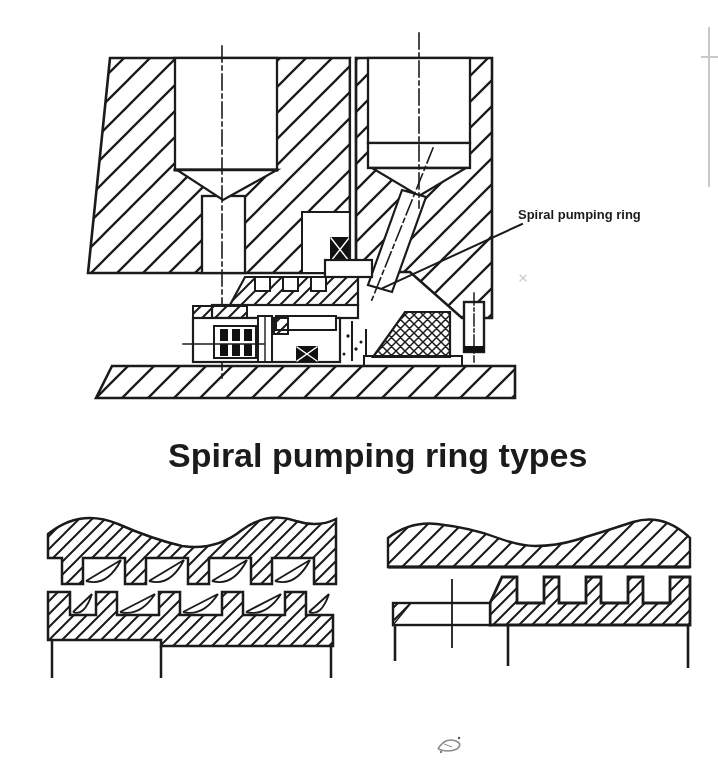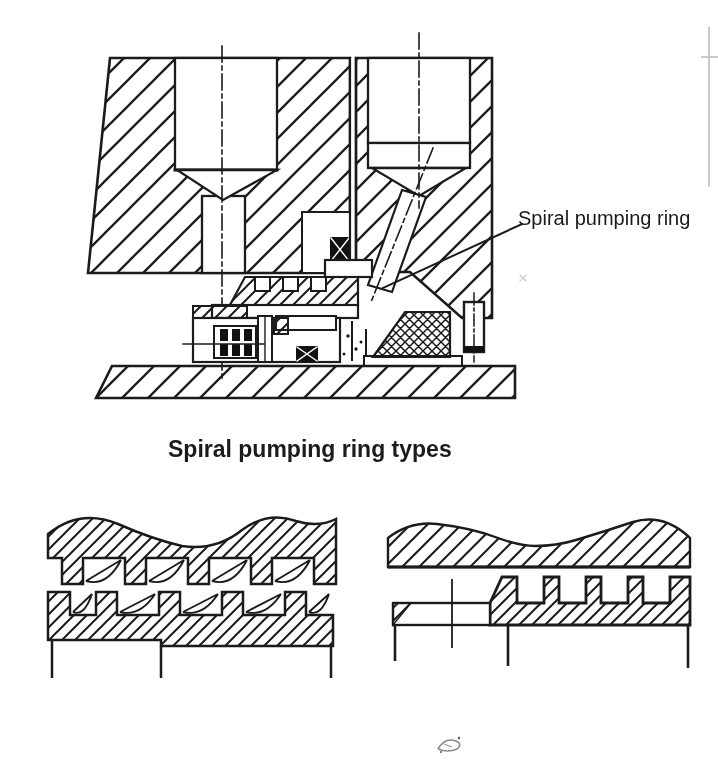--- a/index.html
+++ b/index.html
@@ -3,25 +3,25 @@
 <meta charset="utf-8">
 <style>
   :root { --ink:#1b1b1b; --bg:#ffffff; --faint:#c9c9c9; }
   html,body { margin:0; padding:0; background:var(--bg); }
   body { width:718px; height:775px; position:relative; overflow:hidden;
          font-family:"Liberation Sans", sans-serif; color:var(--ink); }
   .stage { position:absolute; inset:0; }
   svg { display:block; color:var(--ink); }
   .callout {
     position:absolute; left:518px; top:207px;
-    font-size:20px; font-weight:400; white-space:nowrap; color:var(--ink);
+    font-size:13px; font-weight:700; white-space:nowrap; color:var(--ink);
   }
   .title {
     position:absolute; left:168px; top:436px;
-    font-size:23px; font-weight:700; white-space:nowrap; color:var(--ink);
+    font-size:34px; font-weight:700; white-space:nowrap; color:var(--ink);
   }
 </style>
 </head>
 <body>
 
 <div class="stage">
 <svg width="718" height="775" viewBox="0 0 718 775">
   <defs>
     <pattern id="h26" width="26" height="26" patternUnits="userSpaceOnUse">
       <path d="M0,26 L26,0 M-6,6 L6,-6 M20,32 L32,20" stroke="currentColor" stroke-width="2.3" fill="none"></path>

